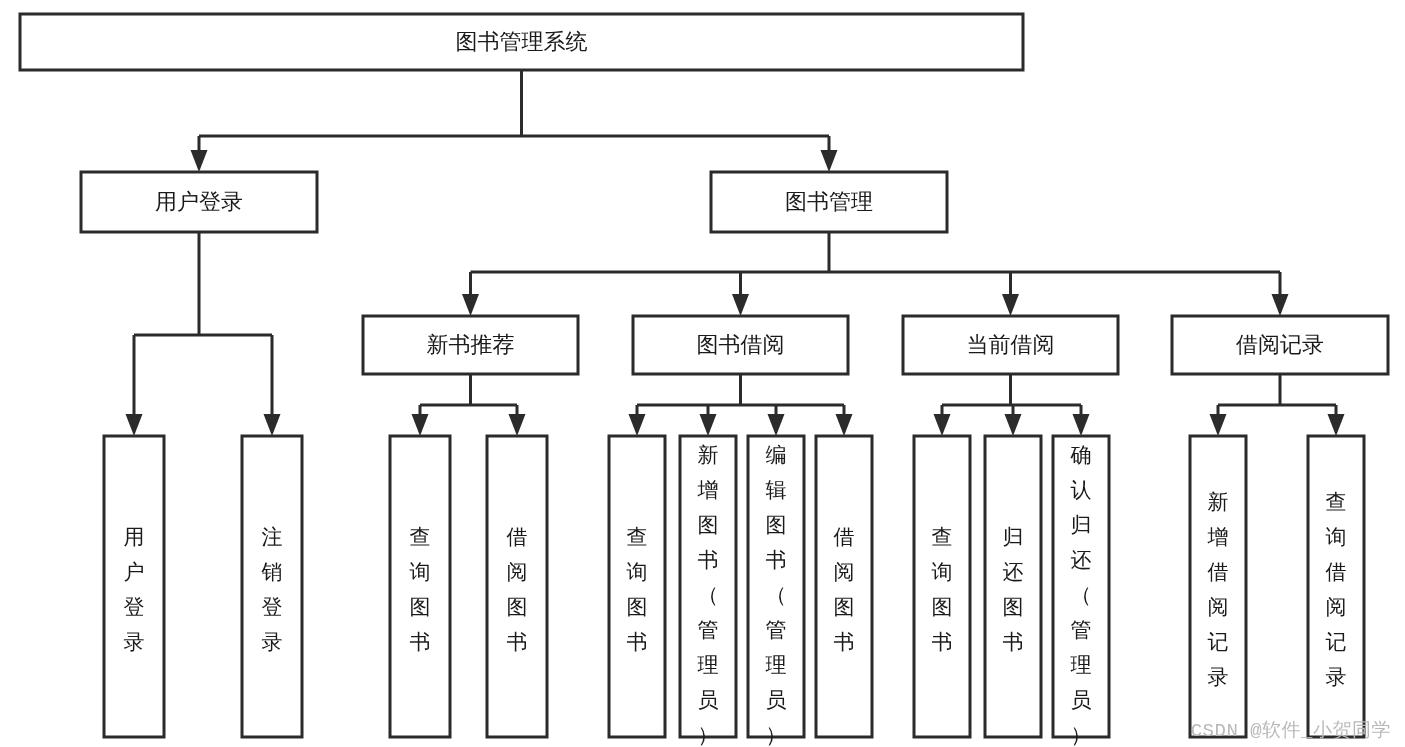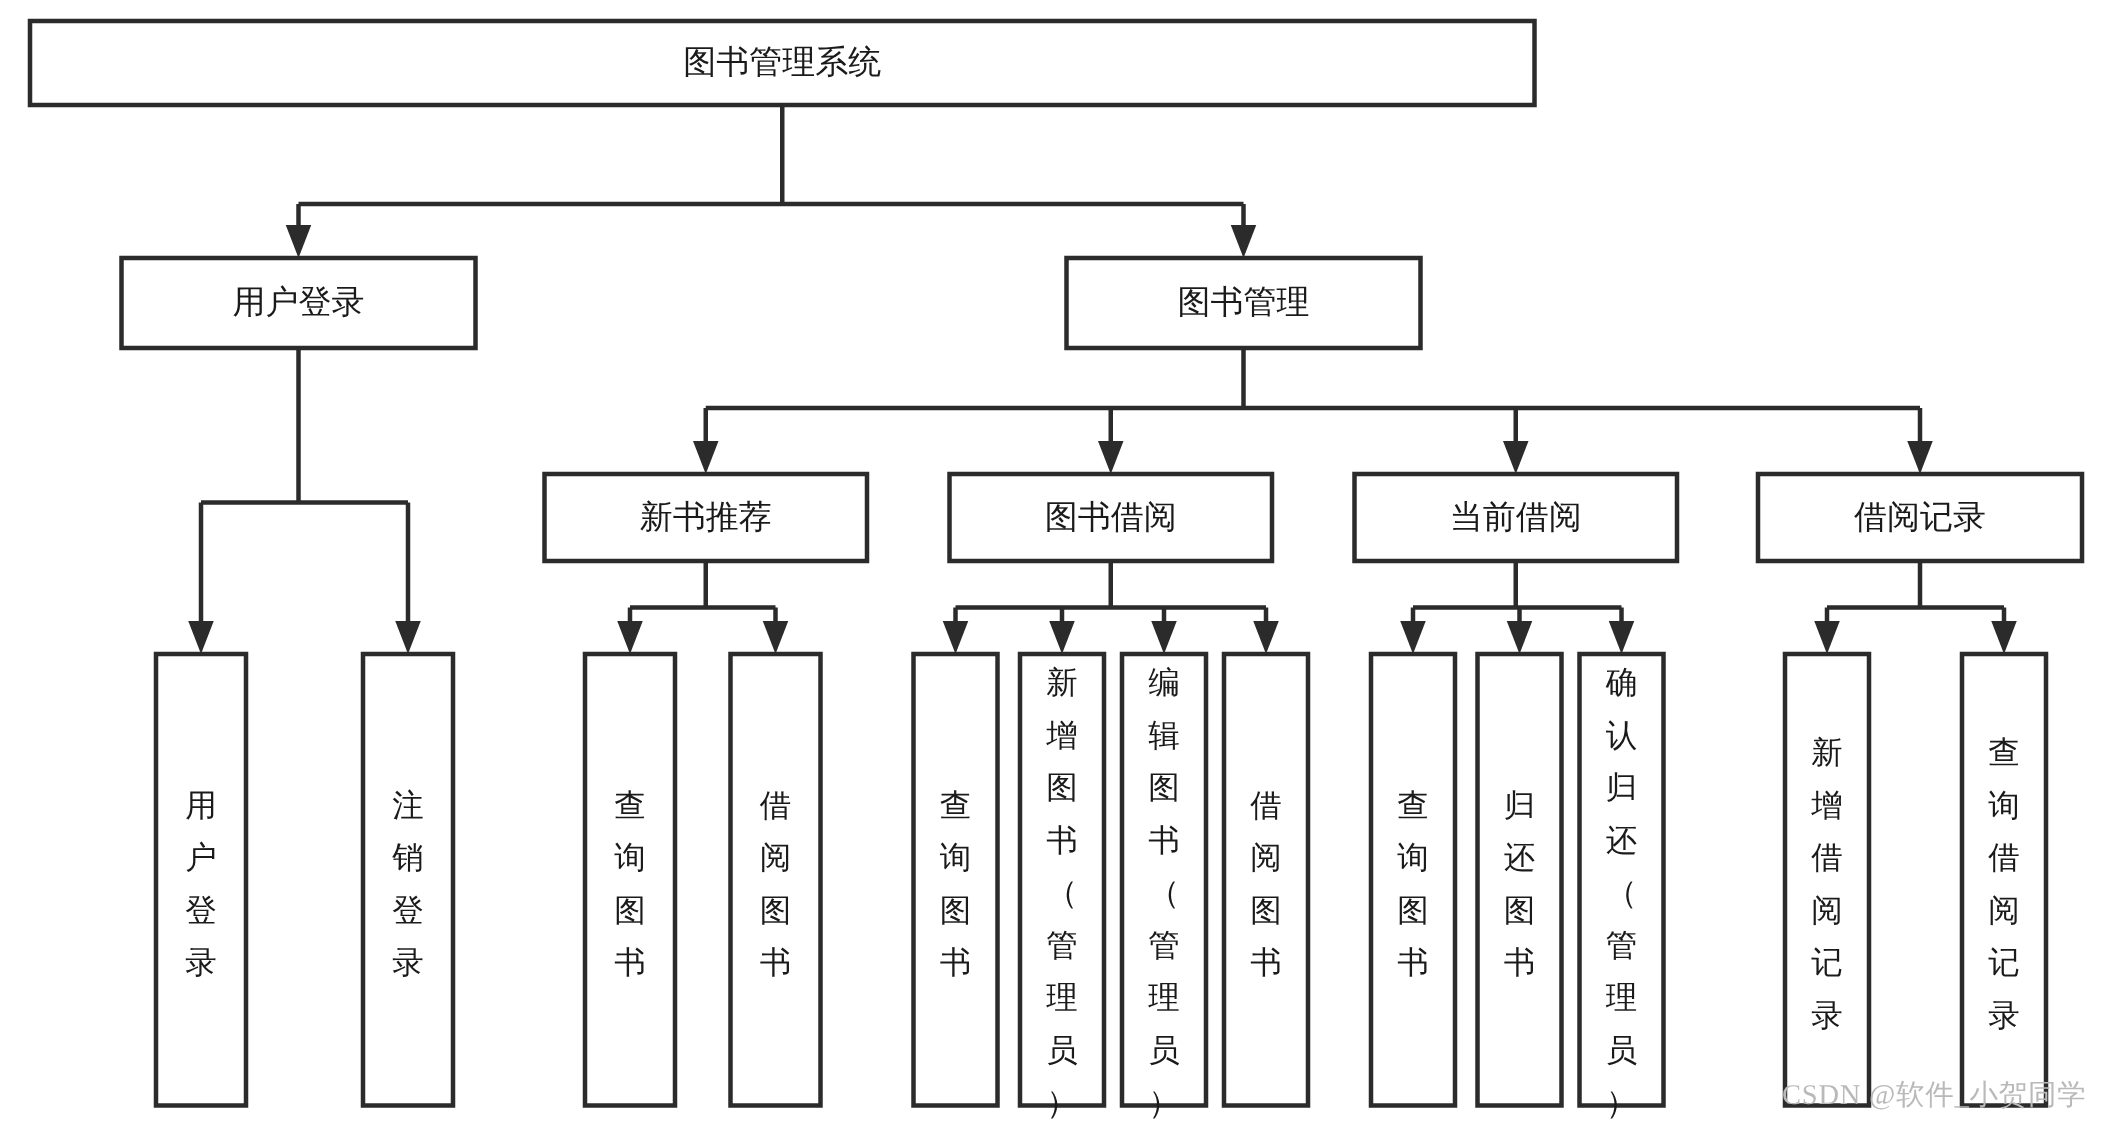--- a/index.html
+++ b/index.html
@@ -48,21 +48,21 @@
     fill: none;
   }
   .link-arrow {
     fill: #2b2b2b;
     stroke: none;
   }
   .watermark {
     position: absolute;
     right: 14px;
     bottom: 4px;
-    font-family: Liberation Serif, serif;
+    font-family: Liberation Mono, monospace;
     font-size: 19px;
     color: #b9b9b9;
     white-space: nowrap;
     letter-spacing: 0.5px;
     user-select: none;
   }
 </style>
 </head>
 <body>
 

